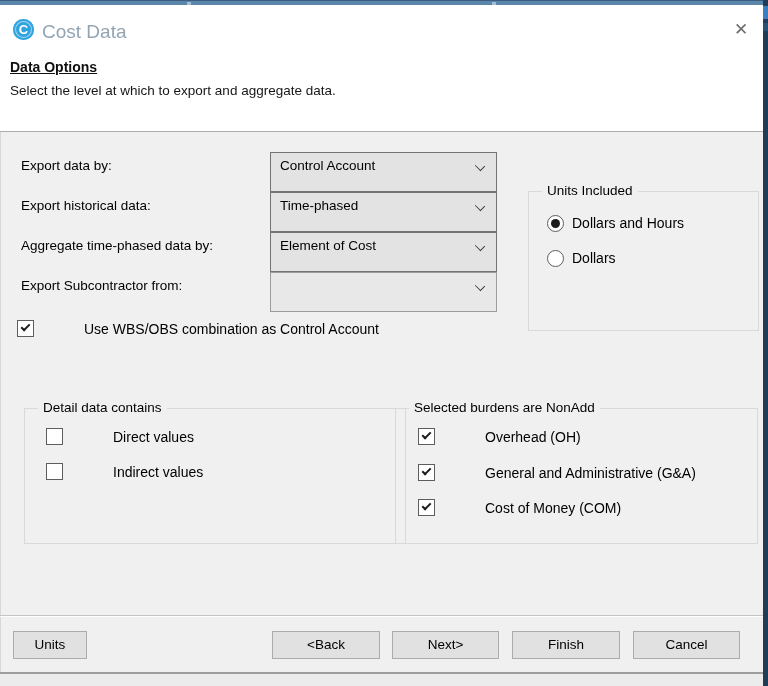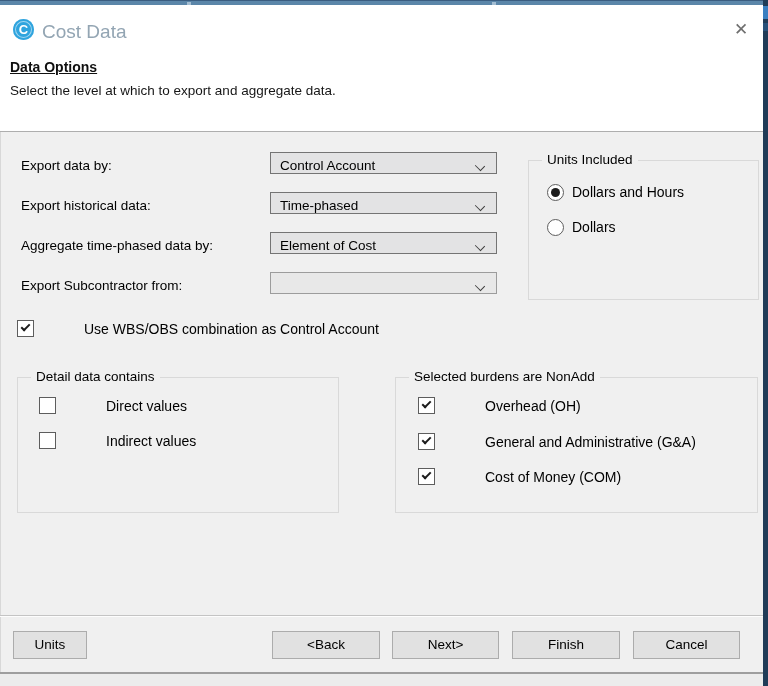--- a/index.html
+++ b/index.html
@@ -27,31 +27,31 @@
     font-size:13px; line-height:21px; text-align:center;
     box-shadow:inset 0 0 0 2px #2fa4de, inset 0 0 0 3px rgba(255,255,255,.55); }
   .win-title { position:absolute; left:42px; top:16px; font-size:19px; color:#93a5b3; }
   .close-btn { position:absolute; left:726px; top:11px; width:30px; height:28px;
     text-align:center; line-height:28px; font-size:17px; color:#6f6f6f; cursor:pointer; }
   .hdr-title { position:absolute; left:10px; top:54px; font-size:14px; font-weight:bold; color:#101010;text-decoration:underline; }
   .hdr-sub { position:absolute; left:10px; top:78px; font-size:13.5px; color:#161616; }
 
   
   .field-label { position:absolute; left:21px; font-size:13.5px; color:#000; line-height:28px; }
-  .combo { position:absolute; left:270px; width:227px; height:22px;
+  .combo { position:absolute; left:270px; width:227px; height:40px;
     background:#e3e3e4; border:1px solid #747474; cursor:pointer; }
   .combo.disabled { border-color:#9c9c9c; background:#e8e8e8; }
   .combo-text { position:absolute; left:9px; top:0; right:30px; font-size:13.5px;
     line-height:26px; color:#000; white-space:nowrap; overflow:hidden; }
   .chevron { position:absolute; right:12px; top:9px; width:8px; height:8px;
     border-right:1.6px solid #3d3d3d; border-bottom:1.6px solid #3d3d3d;
     transform:rotate(45deg) scale(1,.82); }
 
   
-  .groupbox { position:absolute; border:1px solid #d9d9d9; }
+  .groupbox { position:absolute; border:1px solid #d9d9d9;margin-top:31px; }
   .group-legend { position:absolute; top:-9px; left:13px; padding:0 5px;
     background:#f0f0f0; font-size:13.5px; color:#000; white-space:nowrap; }
 
   
   .radio-row { position:absolute; display:flex; align-items:flex-start; cursor:pointer; }
   .radio-circle { width:17px; height:17px; border-radius:50%; background:#ffffff;
     border:1px solid #5d5d5d; position:relative; flex:0 0 auto; }
   .radio-dot { display:none; position:absolute; left:3px; top:3px; width:9px; height:9px;
     border-radius:50%; background:#1c1c1c; }
   .radio-row.selected .radio-dot { display:block; }
@@ -136,21 +136,21 @@
     </div>
   </div>
 
   <div class="check-row checked" style="left:17px; top:320px">
     <div class="check-box">
         <div class="check-mark"></div>
       </div>
     <div class="check-label">Use WBS/OBS combination as Control Account</div>
   </div>
 
-  <div class="groupbox" style="left:17px; top:377px; width:322px; height:136px">
+  <div class="groupbox" style="left:24px; top:377px; width:382px; height:136px">
     <div class="group-legend">Detail data contains</div>
     <div class="check-row" style="left:21px; top:19px">
       <div class="check-box"></div>
       <div class="check-label">Direct values</div>
     </div>
     <div class="check-row" style="left:21px; top:54px">
       <div class="check-box"></div>
       <div class="check-label">Indirect values</div>
     </div>
   </div>

